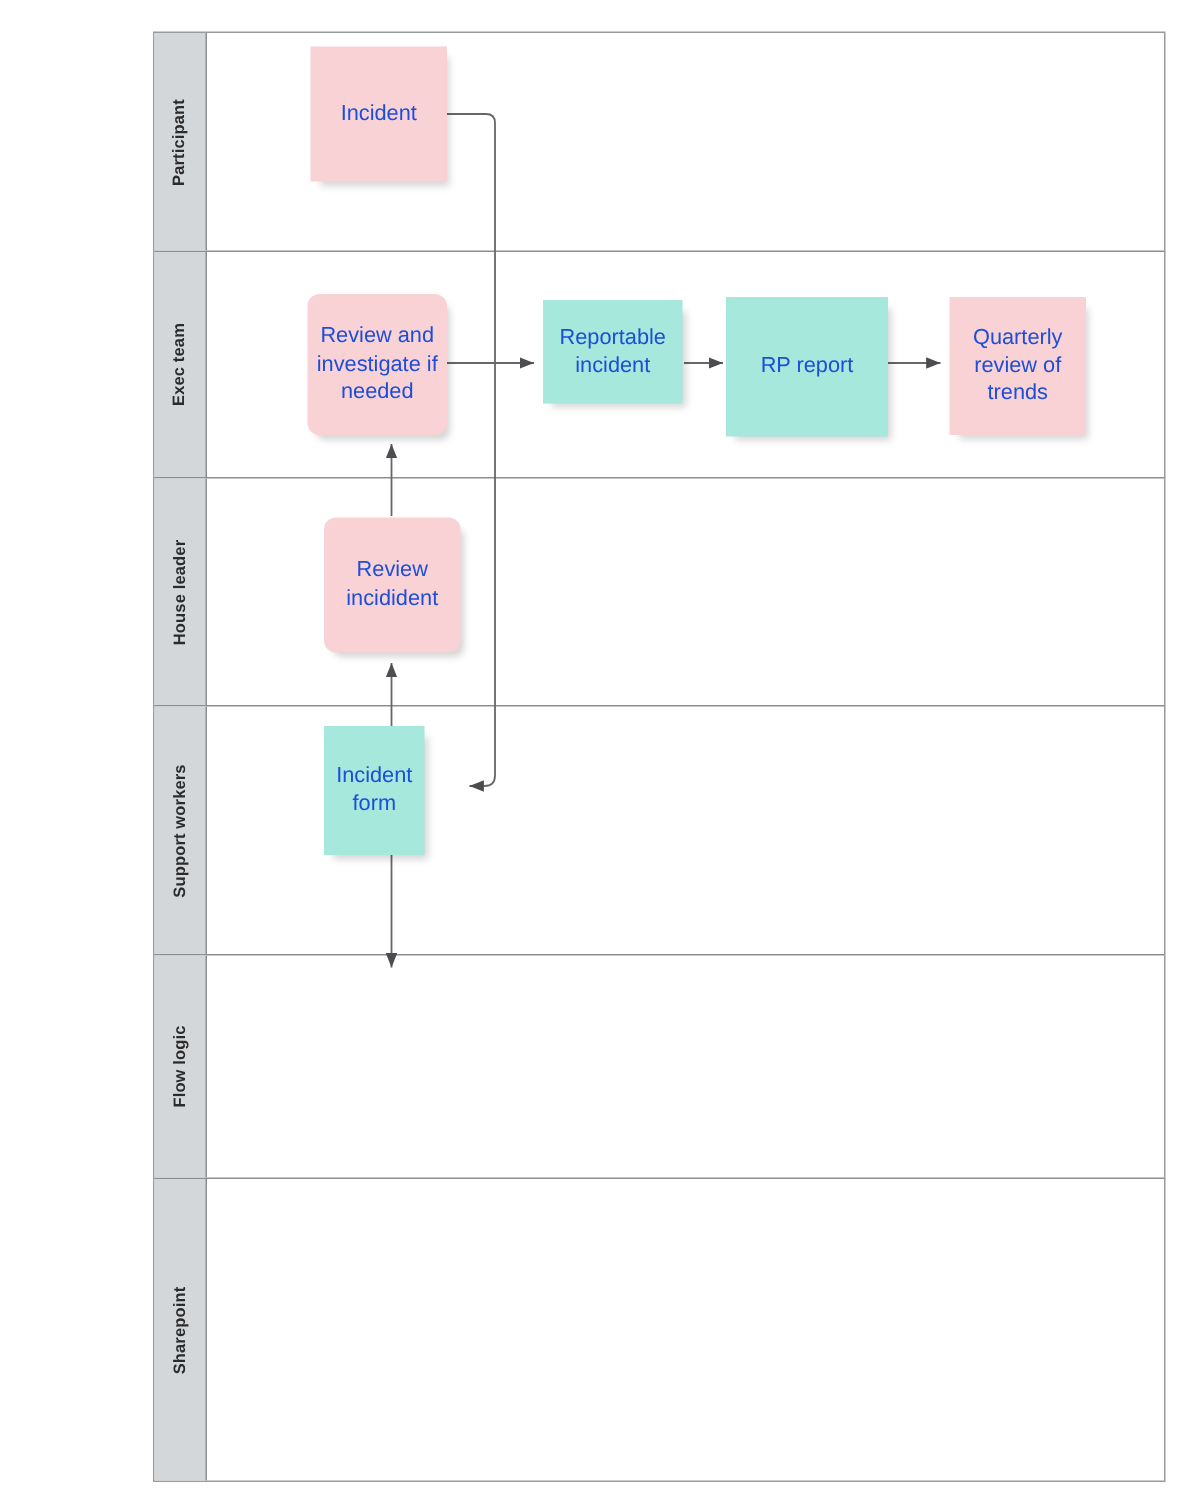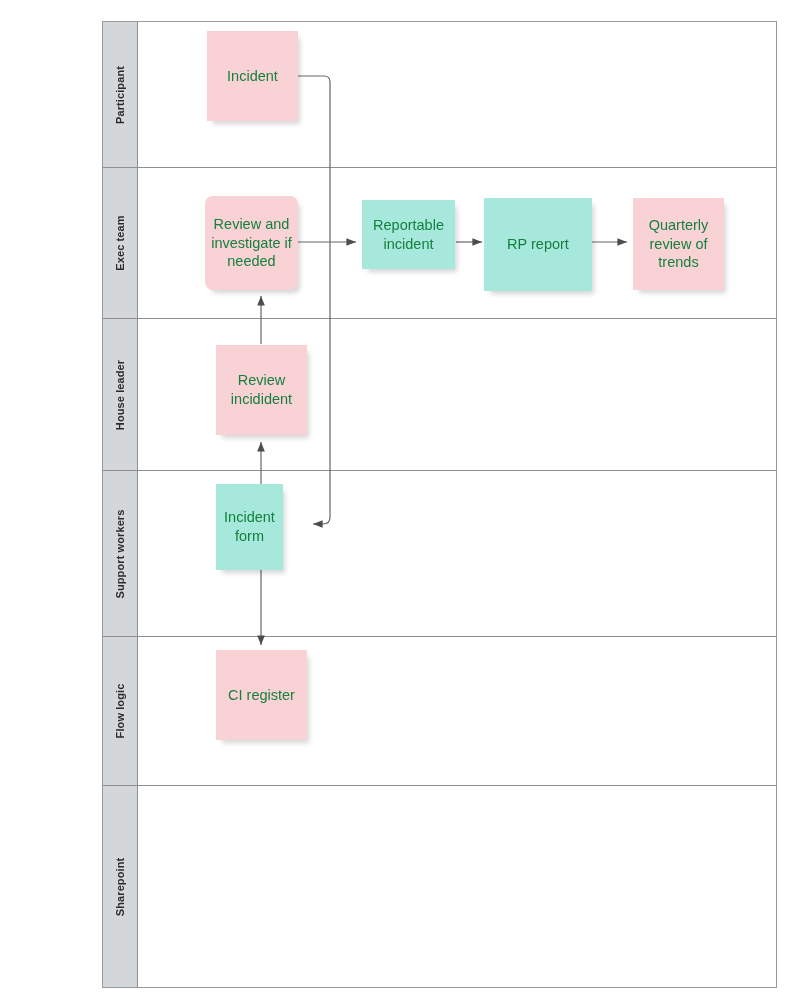--- a/index.html
+++ b/index.html
@@ -68,21 +68,21 @@
   
   .note {
     position: absolute;
     box-sizing: border-box;
     display: flex;
     align-items: center;
     justify-content: center;
     text-align: center;
     font-size: 14.5px;
     line-height: 1.30;
-    color: #15803d;
+    color: #1d4ed8;
     padding: 4px 5px;
     box-shadow: 4px 5px 5px -2px rgba(0,0,0,0.17);
   }
   .note span { display: block; }
 
   
   #wires {
     position: absolute;
     left: 0; top: 0;
     width: 800px;
@@ -178,25 +178,22 @@
   </div>
 
   <div class="note" style="left:484px;top:198px;width:108px;height:93px;background:#a6e8dc;">
     <span>RP report</span>
   </div>
 
   <div class="note" style="left:633px;top:198px;width:91px;height:92px;background:#f9d2d5;">
     <span>Quarterly review of trends</span>
   </div>
 
-  <div class="note" style="left:216px;top:345px;width:91px;height:90px;background:#f9d2d5;">
+  <div class="note" style="left:216px;top:345px;width:91px;height:90px;background:#f9d2d5;border-radius:8px;">
     <span>Review incidident</span>
   </div>
 
   <div class="note" style="left:216px;top:484px;width:67px;height:86px;background:#a6e8dc;">
     <span>Incident form</span>
   </div>
 
-  <div class="note" style="left:216px;top:650px;width:91px;height:90px;background:#f9d2d5;">
-    <span>CI register</span>
-  </div>
 
 </div>
 
 </body></html>

